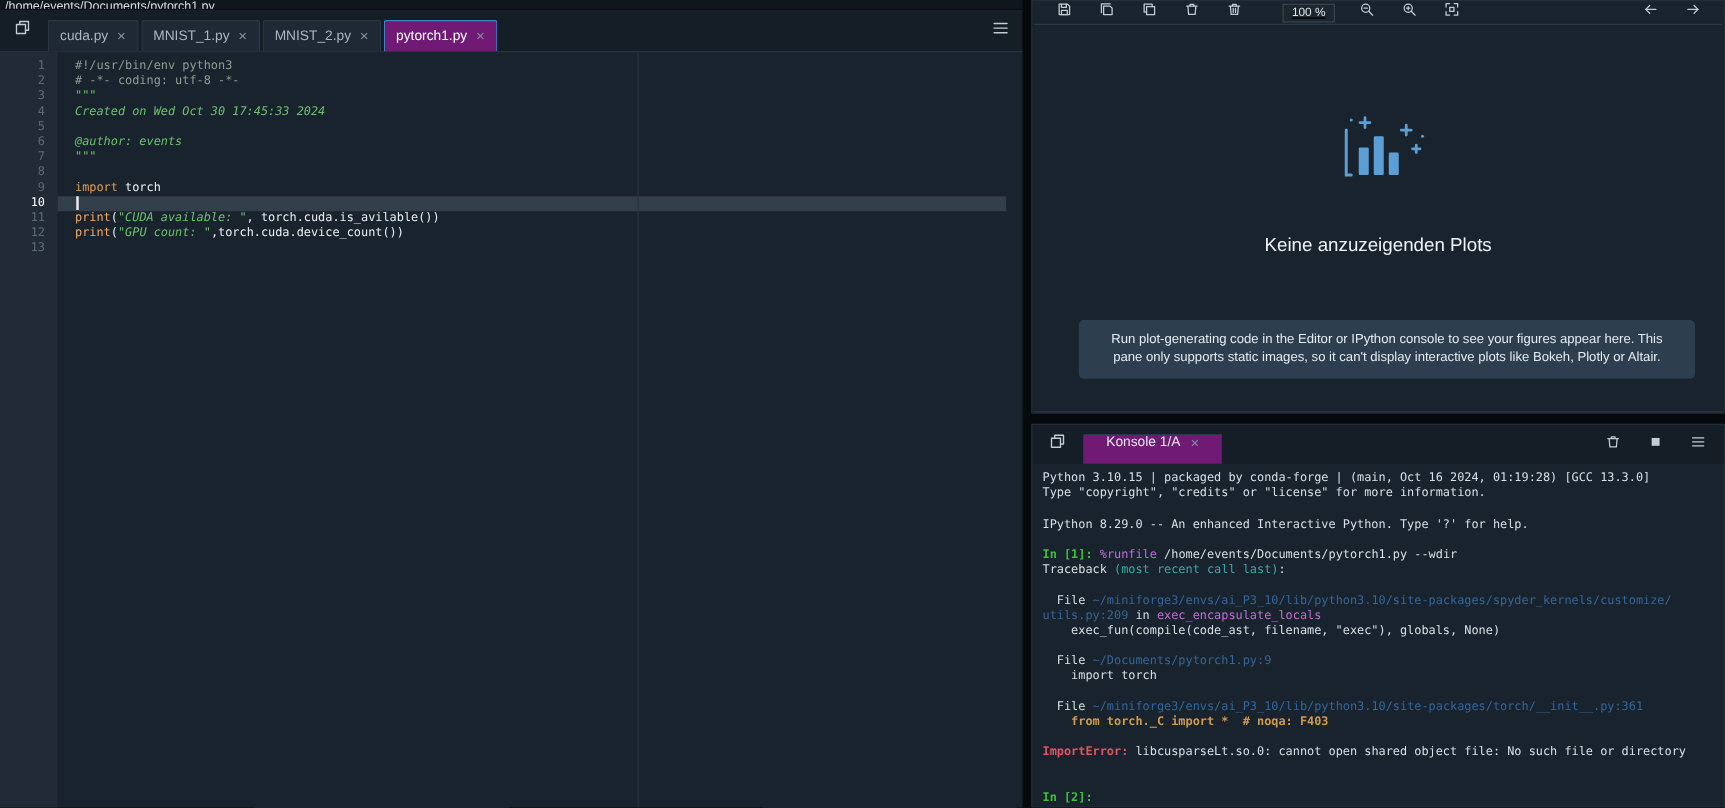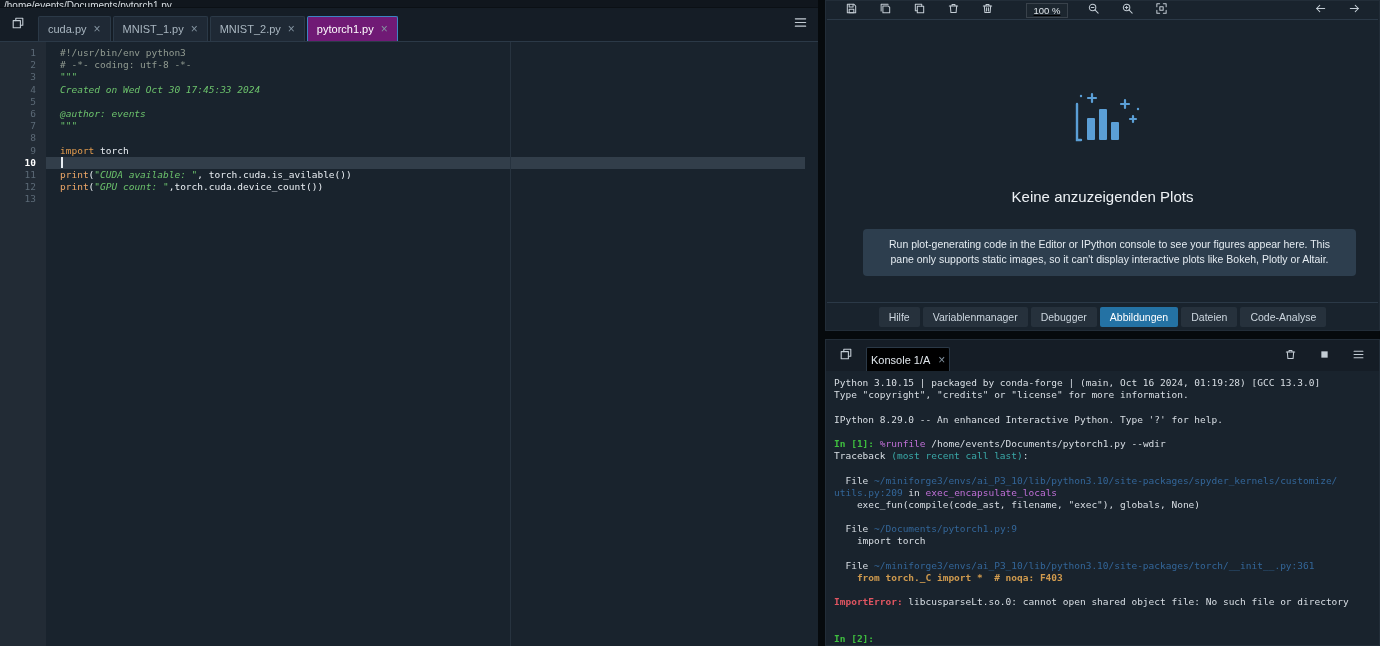--- a/index.html
+++ b/index.html
@@ -13,21 +13,21 @@
   .tab-bar{height:34px;flex:none;display:flex;align-items:flex-end;background:#151d26;border-bottom:1px solid #2b3947;padding:0 6px;}
   .icon-btn{width:24px;height:24px;display:flex;align-items:center;justify-content:center;align-self:center;cursor:pointer;}
   .tabs{display:flex;gap:2px;margin-left:8px;align-items:flex-end;}
   .etab{height:25px;display:flex;align-items:center;gap:7px;padding:0 9px;font-size:11px;color:#a9b6c0;background:#1f2935;border:1px solid #2b3947;border-bottom:none;border-radius:2px 2px 0 0;cursor:pointer;}
   .etab.active{background:#701a75;border-color:#3d84c4;color:#fff;}
   .etab .x,.ctab .x{color:#8494a1;font-size:12px;line-height:1;}
   .tab-bar .menu{margin-left:auto;}
   .editor{flex:1;position:relative;display:flex;background:#19232d;font-family:"DejaVu Sans Mono",monospace;font-size:9.5px;line-height:12.2px;}
   .gutter{width:46px;flex:none;background:#222b35;color:#5c6a77;text-align:right;padding:5px 10px 0 0;position:relative;z-index:1;}
   .ln{height:12.2px;}
-  .ln.cur{color:#ffffff;font-weight:bold;}
+  .ln.cur{color:#ffffff;font-weight:normal;}
   .code{flex:1;padding:5px 0 0 14px;position:relative;z-index:1;white-space:pre;color:#e8edf2;overflow:hidden;}
   .cl{height:12.2px;}
   .cm{color:#919b91;}
   .st{color:#6cc26c;font-style:italic;}
   .kw{color:#e39c4e;}
   .bi{color:#f0a868;}
   .pl{color:#e8edf2;}
   .hl{position:absolute;left:46px;right:13px;top:114.8px;height:12.2px;background:#323e4a;z-index:0;}
   .edge{position:absolute;left:510px;top:0;bottom:0;width:1px;background:#27333f;z-index:2;}
   .cursor{position:absolute;left:61px;top:115.4px;width:1.5px;height:11px;background:#e6ecf1;z-index:3;}
@@ -48,21 +48,21 @@
   .pane-tabs{height:27px;flex:none;display:flex;align-items:center;justify-content:center;gap:3px;background:#19232d;}
   .ptab{padding:4px 10px;font-size:10.5px;color:#ccd6df;background:#26313c;border-radius:2px;cursor:pointer;}
   .ptab.active{background:#2472a4;color:#ffffff;}
 
   .splitter-h{height:8px;flex:none;background:#060a0d;cursor:row-resize;}
 
   
   .console-pane{flex:1;display:flex;flex-direction:column;background:#19232d;border:1px solid #222d38;overflow:hidden;min-height:0;}
   .ctabbar{height:31px;flex:none;display:flex;align-items:flex-end;padding:0 4px 0 8px;background:#151d26;}
   .ctabbar .icon-btn{align-self:center;}
-  .ctab{height:24px;display:flex;align-items:center;gap:8px;margin-left:8px;padding:0 4px;font-size:11px;color:#e2e8ed;background:#000000;border:1px solid #2b3947;border-bottom:none;border-radius:2px 2px 0 0;cursor:pointer;}
+  .ctab{height:24px;display:flex;gap:8px;margin-left:8px;padding:0 18px;font-size:11px;color:#e2e8ed;background:#701a75;border:1px solid #2b3947;border-bottom:none;border-radius:2px 2px 0 0;cursor:pointer;}
   .ctabbar .spacer{flex:1;}
   .cicons{display:flex;align-items:center;align-self:center;}
   .cbody{flex:1;padding:6px 0 0 8px;font-family:"DejaVu Sans Mono",monospace;font-size:9.5px;line-height:12.2px;white-space:pre;color:#d9dfe5;overflow:hidden;}
   .crow{height:12.2px;}
   .k-w{color:#d9dfe5;}
   .k-g{color:#3fbf3f;font-weight:bold;}
   .k-m{color:#bf6fd6;}
   .k-c{color:#3aa8a8;text-align:right;}
   .k-b{color:#336699;}
   .k-p{color:#bf6fd6;}
@@ -223,28 +223,20 @@
             <path d="M72 28v6M69 31h6"></path>
           </g>
           <g fill="#5b9fd6">
             <circle cx="20" cy="8" r="1.2"></circle>
               <circle cx="77" cy="21" r="1.2"></circle>
           </g>
         </svg>
         <div class="ptitle">Keine anzuzeigenden Plots</div>
         <div class="pinfo">Run plot-generating code in the Editor or IPython console to see your figures appear here. This pane only supports static images, so it can't display interactive plots like Bokeh, Plotly or Altair.</div>
       </div>
-      <div class="pane-tabs" id="panetabs">
-          <div class="ptab">Hilfe</div>
-          <div class="ptab">Variablenmanager</div>
-          <div class="ptab">Debugger</div>
-          <div class="ptab active">Abbildungen</div>
-          <div class="ptab">Dateien</div>
-          <div class="ptab">Code-Analyse</div>
-        </div>
     </div>
 
     <div class="splitter-h"></div>
 
     <div class="console-pane">
       <div class="ctabbar">
         <div class="icon-btn">
             <span class="svg-slot"><svg width="14" height="14" viewBox="0 0 14 14" fill="none" stroke="#c3ccd4" stroke-width="1.1" stroke-linecap="round" stroke-linejoin="round">
                 <rect x="2.2" y="4.6" width="7.2" height="7.2"></rect>
                 <path d="M4.8 4.6V2.2h7v7h-2.4"></path>

